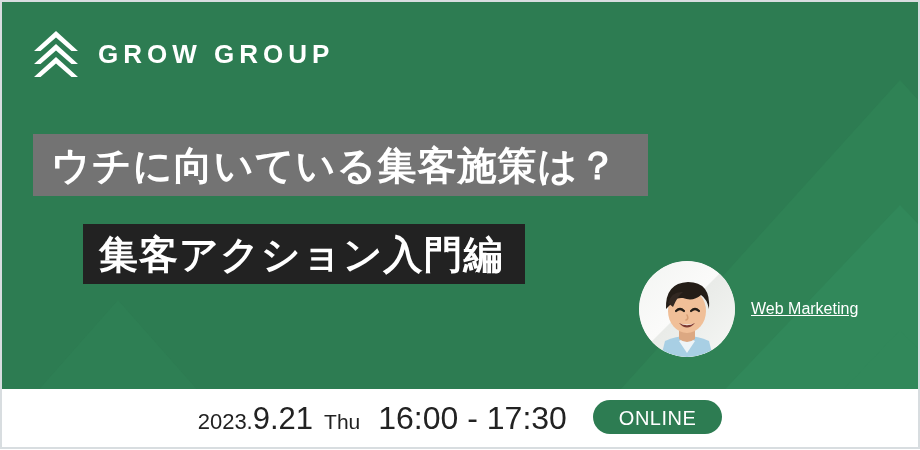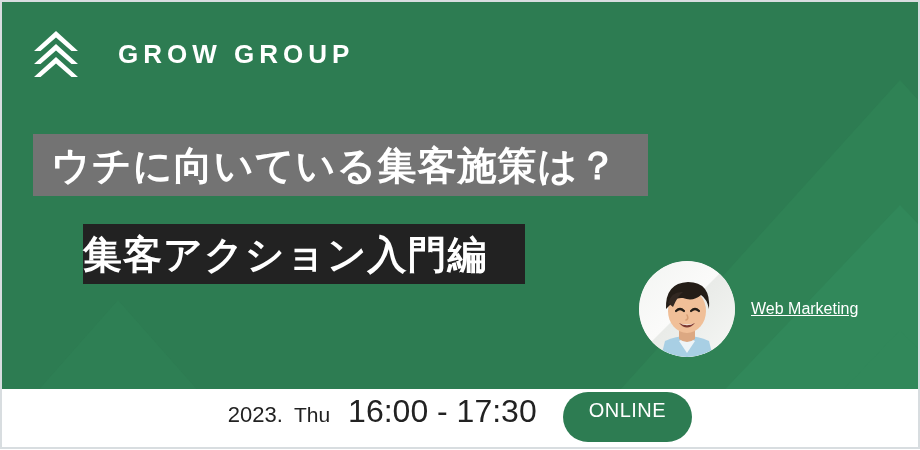--- a/index.html
+++ b/index.html
@@ -61,21 +61,20 @@
   }
 
   
   .logo {
     position: absolute;
     left: 30px;
     top: 28px;
     display: flex;
     align-items: center;
     z-index: 5;
-    gap: 20px;
   }
   .logo-mark {
     width: 52px;
     height: 52px;
     margin-right: 16px;
     flex: 0 0 auto;
   }
   .logo-text {
     color: #ffffff;
     font-size: 26px;
@@ -116,20 +115,21 @@
     background: #222222;
     z-index: 5;
     display: flex;
     align-items: center;
   }
   .headline-2 .txt {
     color: #ffffff;
     font-size: 39px;
     font-weight: bold;
     letter-spacing: 1px;
+    margin-left: 16px;
     white-space: nowrap;
     line-height: 1;
   }
 
   
   .speaker {
     position: absolute;
     left: 639px;
     top: 261px;
     display: flex;
@@ -199,21 +199,21 @@
     font-size: 32px;
     margin-left: 18px;
     letter-spacing: 0px;
   }
   .online-badge {
     margin-left: 26px;
     background: #2d7c52;
     color: #ffffff;
     font-size: 20px;
     border-radius: 999px;
-    padding: 7px 26px 20px 26px;
+    padding: 7px 26px 4px 26px;
     letter-spacing: 0.5px;
     align-self: center;
     position: relative;
     top: -1px;
   }
 </style>
 </head>
 <body>
 
 <div id="banner">
@@ -296,19 +296,20 @@
       <div class="speaker-text">
         <div class="speaker-role">Web Marketing</div>
       </div>
     </div>
 
   </div>
 
   <div class="footer">
     <div class="footer-inner">
       <span class="date-year">2023.</span>
+      <span class="date-md">9.21</span>
       <span class="date-dow">Thu</span>
       <span class="time-range">16:00 - 17:30</span>
       <span class="online-badge">ONLINE</span>
     </div>
   </div>
 
 </div>
 
 </body></html>

